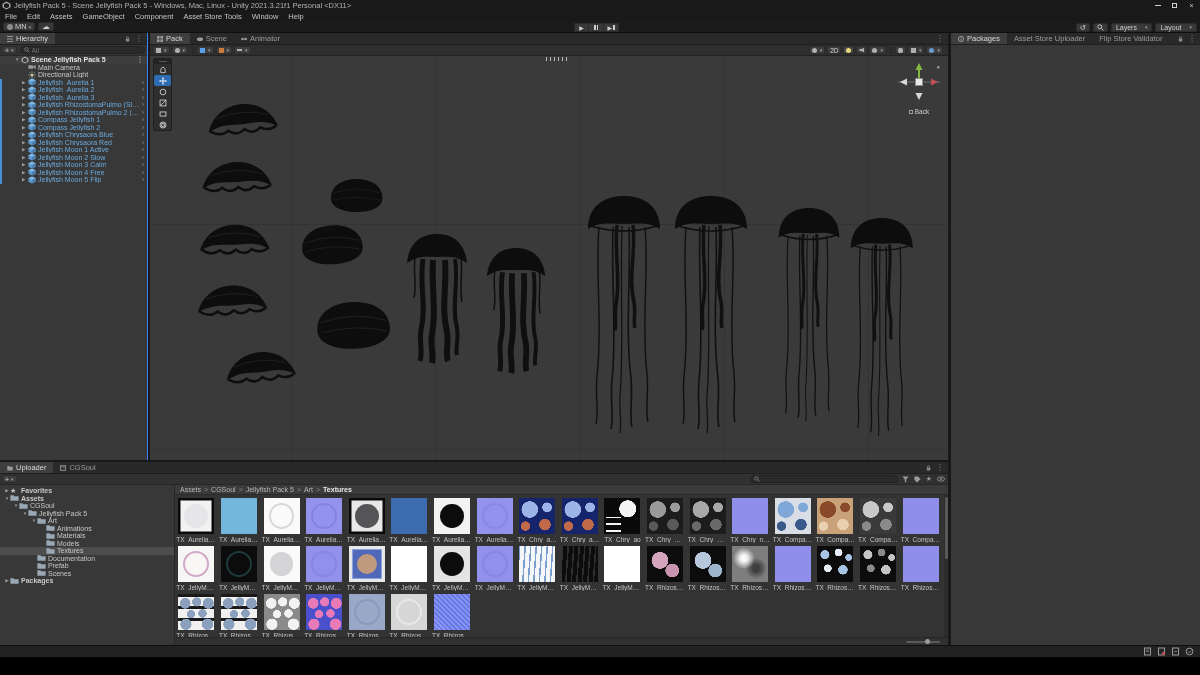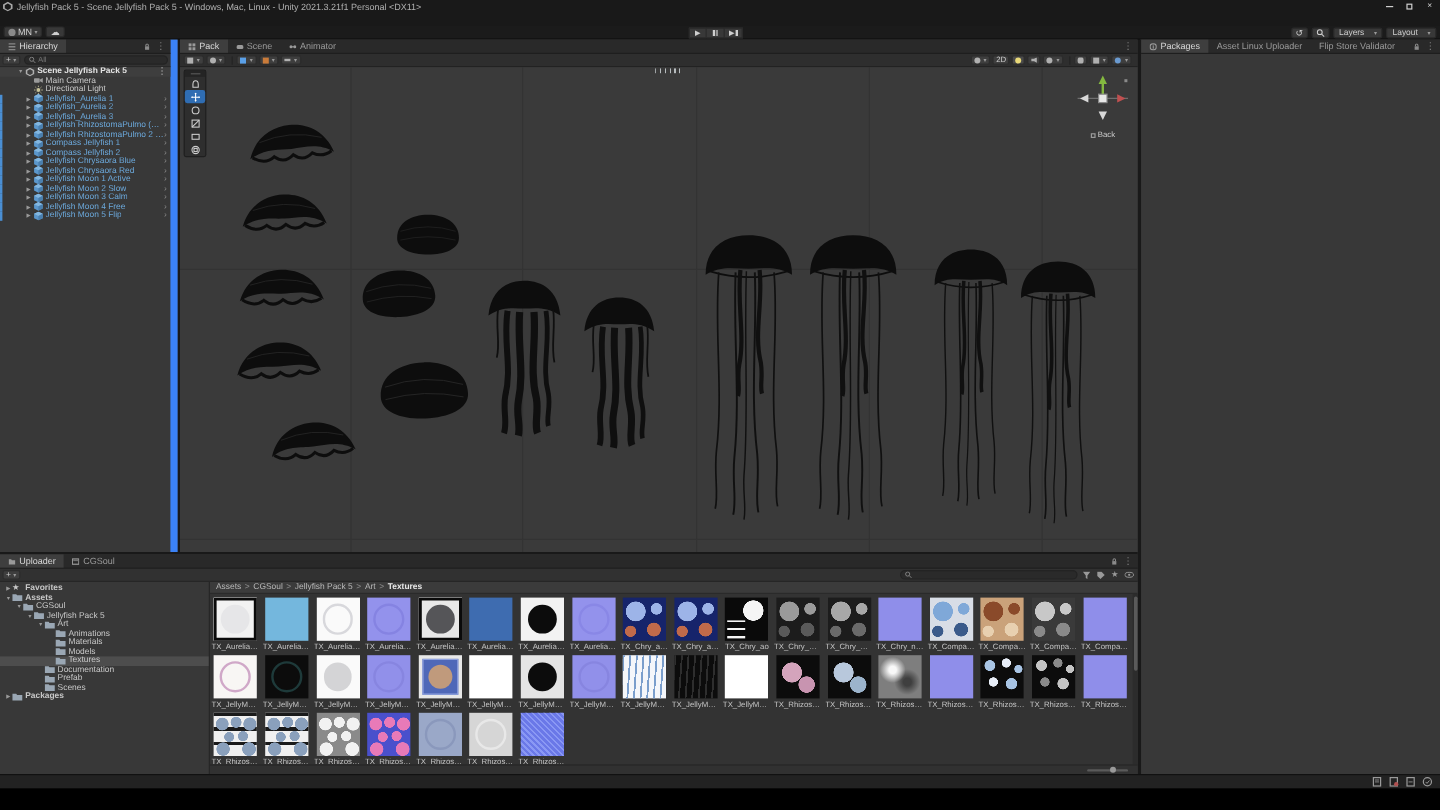--- a/index.html
+++ b/index.html
@@ -35,21 +35,21 @@
 
 .main{position:absolute;left:0;top:33px;width:1200px;height:612px}
 .panel-tabbar{height:12px;background:#292929;display:flex;align-items:stretch;font-size:7.5px;color:#9a9a9a;border-bottom:1px solid #1e1e1e}
 .ptab{display:flex;align-items:center;padding:0 7px;gap:3px;white-space:nowrap}
 .ptab.active{background:#3e3e3e;color:#d8d8d8}
 .tabbar-right{margin-left:auto;display:flex;align-items:center;gap:4px;padding-right:4px;color:#8a8a8a}
 .kebab{font-size:8px;color:#8a8a8a}
 .icon6{width:6px;height:6px;display:inline-flex}
 
 
-.hierarchy{position:absolute;left:0;top:0;width:148px;height:427px;background:#383838;border-right:6px solid #3b82f6}
+.hierarchy{position:absolute;left:0;top:0;width:148px;height:427px;background:#383838;border-right:1px solid #3b82f6}
 .hier-toolbar{height:11px;background:#333;display:flex;align-items:center;padding:0 2px;border-bottom:1px solid #282828}
 .mini-btn{height:8px;background:#3e3e3e;border:1px solid #2c2c2c;border-radius:2px;color:#cfcfcf;font-size:7px;display:inline-flex;align-items:center;padding:0 2px}
 .searchbox{flex:1;height:8px;margin-left:3px;background:#2a2a2a;border:1px solid #232323;border-radius:4px;display:flex;align-items:center;padding:0 3px;gap:2px}
 .searchbox input{flex:1;background:transparent;border:none;outline:none;color:#bbb;font-size:6.5px;min-width:0;font-family:"Liberation Sans",sans-serif}
 .hrow{position:relative;height:7.5px;display:flex;align-items:center;font-size:7px;color:#c8c8c8;padding-left:22px;white-space:nowrap}
 .hrow.scene-row{background:#3e3e3e;padding-left:15px;color:#e4e4e4;font-weight:bold}
 .hrow .fold{width:6px;font-size:4.5px;color:#999;flex:none}
 .hicon{width:8px;height:8px;flex:none;margin-right:2px;display:inline-flex;align-items:center}
 .hicon svg{width:8px;height:8px}
 .hlabel{overflow:hidden;text-overflow:ellipsis}
@@ -153,20 +153,30 @@
       <span class="win-btn">
           <span class="win-min-glyph"></span>
         </span>
       <span class="win-btn">
           <span class="win-max-glyph"></span>
         </span>
       <span class="win-btn">×</span>
     </div>
   </div>
 
+  <div class="menubar" id="menubar">
+      <span class="menu-item">File</span>
+      <span class="menu-item">Edit</span>
+      <span class="menu-item">Assets</span>
+      <span class="menu-item">GameObject</span>
+      <span class="menu-item">Component</span>
+      <span class="menu-item">Asset Store Tools</span>
+      <span class="menu-item">Window</span>
+      <span class="menu-item">Help</span>
+    </div>
 
   <div class="topbar">
     <span class="tb-btn">
       <span class="avatar"></span>
       <span>MN</span>
       <span class="caret">▾</span>
     </span>
     <span class="tb-btn">☁</span>
     <div class="play-group">
       <span class="play-btn">▶</span>
@@ -675,21 +685,21 @@
           <span class="icon6">
               <svg viewBox="0 0 6 6">
                 <circle cx="3" cy="3" r="2.6" fill="none" stroke="#9a9a9a"></circle>
                 <rect x="2.6" y="2.4" width="0.9" height="2.2" fill="#9a9a9a"></rect>
                 <rect x="2.6" y="1.2" width="0.9" height="0.8" fill="#9a9a9a"></rect>
               </svg>
             </span>
           <span>Packages</span>
         </span>
         <span class="ptab">
-            <span>Asset Linux Uploader</span>
+            <span>Asset Store Uploader</span>
           </span>
         <span class="ptab">
             <span>Flip Store Validator</span>
           </span>
         <span class="tabbar-right">
           <span class="icon6">
               <svg viewBox="0 0 6 7">
                 <rect x="1" y="3" width="4" height="3.4" fill="#8a8a8a"></rect>
                 <path d="M1.8,3 V2 a1.2,1.2 0 0 1 2.4,0 V3" fill="none" stroke="#8a8a8a"></path>
               </svg>

